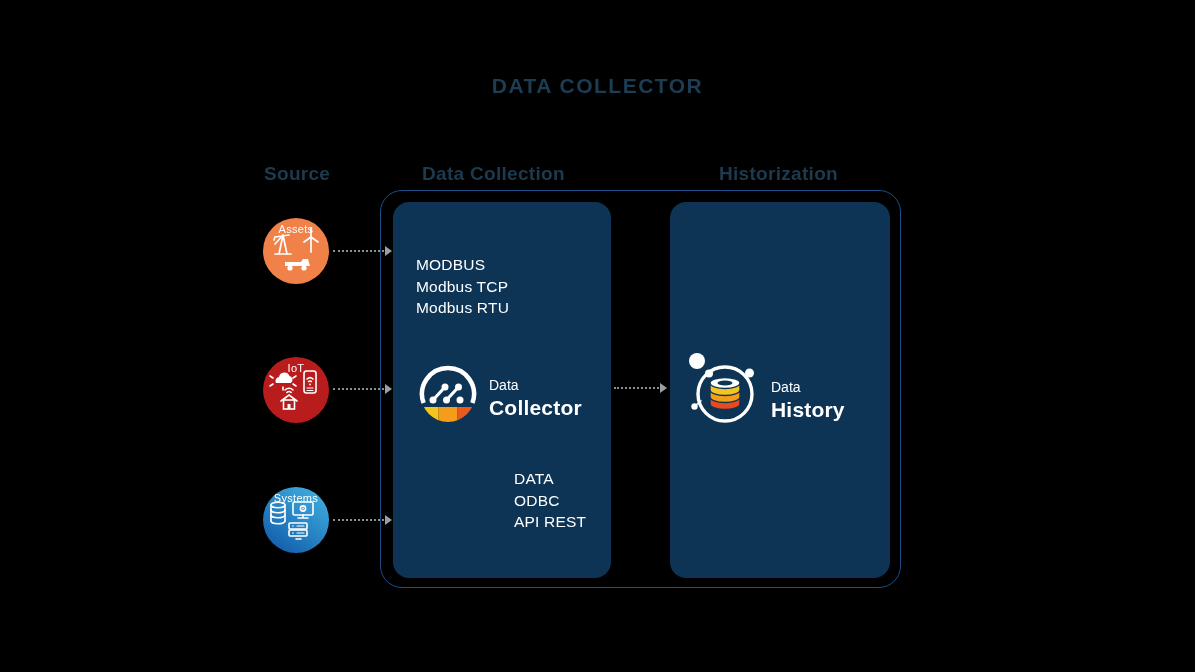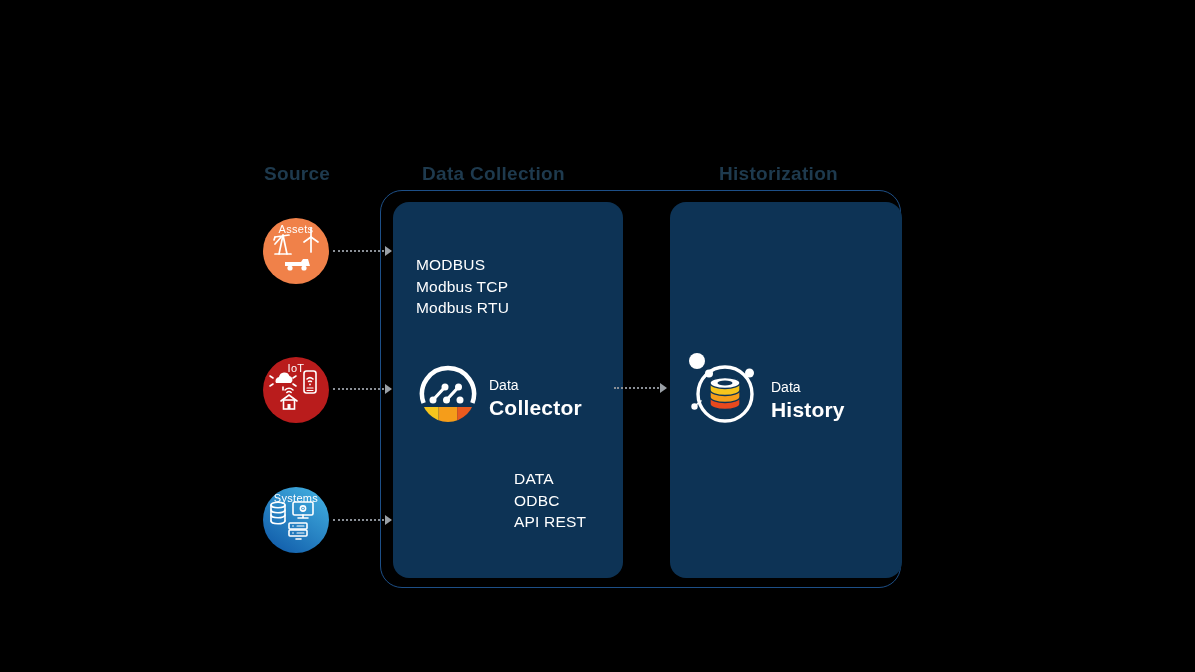--- a/index.html
+++ b/index.html
@@ -29,21 +29,21 @@
   .hdr-historization{left:719px;}
 
   
   .outer-box{
     position:absolute;left:380px;top:190px;width:519px;height:396px;
     border:1.5px solid #1d4f87;border-radius:22px;
   }
 
   .panel{
     position:absolute;background:#0d3355;border-radius:16px;
-    width:218px;height:376px;top:202px;padding-left:12px;
+    width:218px;height:376px;top:202px;
   }
   .panel-collector{left:393px;}
   .panel-history{left:670px;width:220px;}
 
   .proto{display:block;color:#fff;font-size:15.5px;line-height:21.5px;letter-spacing:.2px;}
   .proto-top{position:absolute;left:23px;top:52px;}
   .proto-left{position:absolute;left:23px;top:266px;}
   .proto-right{position:absolute;left:121px;top:266px;}
 
   .logo-row{position:absolute;display:flex;align-items:center;}
@@ -80,20 +80,21 @@
   .arrow-systems{left:333px;top:515px;}
   .arrow-assets .arrow-line,.arrow-iot .arrow-line,.arrow-systems .arrow-line{width:51px;}
   .arrow-mid{left:614px;top:383px;}
   .arrow-mid .arrow-line{width:45px;}
 </style>
 </head>
 <body>
 
 <div class="stage">
 
+  <div class="page-title">DATA COLLECTOR</div>
 
   <div class="col-header hdr-source">Source</div>
   <div class="col-header hdr-collection">Data Collection</div>
   <div class="col-header hdr-historization">Historization</div>
 
   <div class="src-circle src-assets">
     <span class="src-label">Assets</span>
     <span class="src-svg">
       <svg width="66" height="66" viewBox="0 0 66 66" fill="none" stroke="#fff" stroke-width="1.7" stroke-linecap="round">
 

